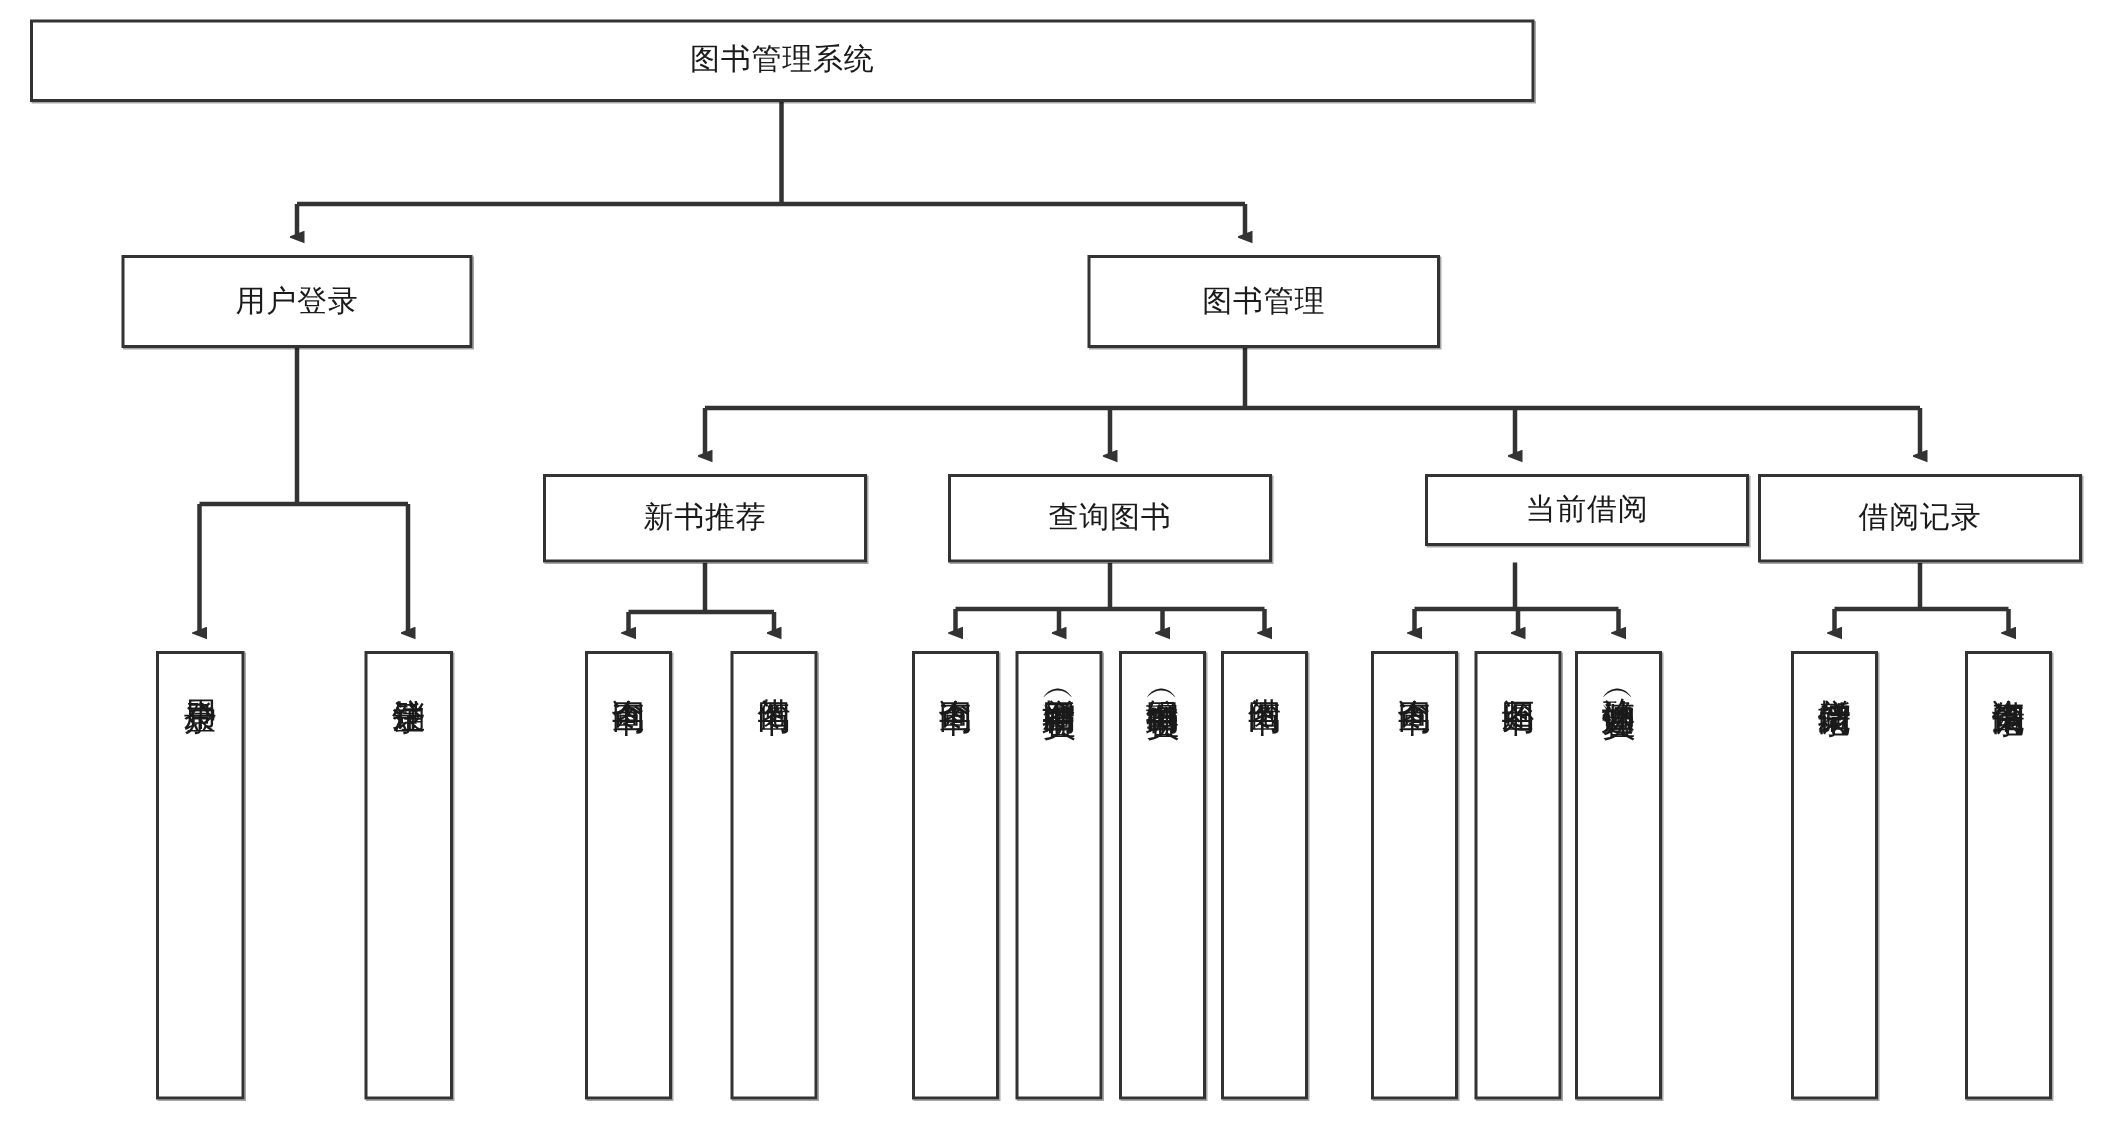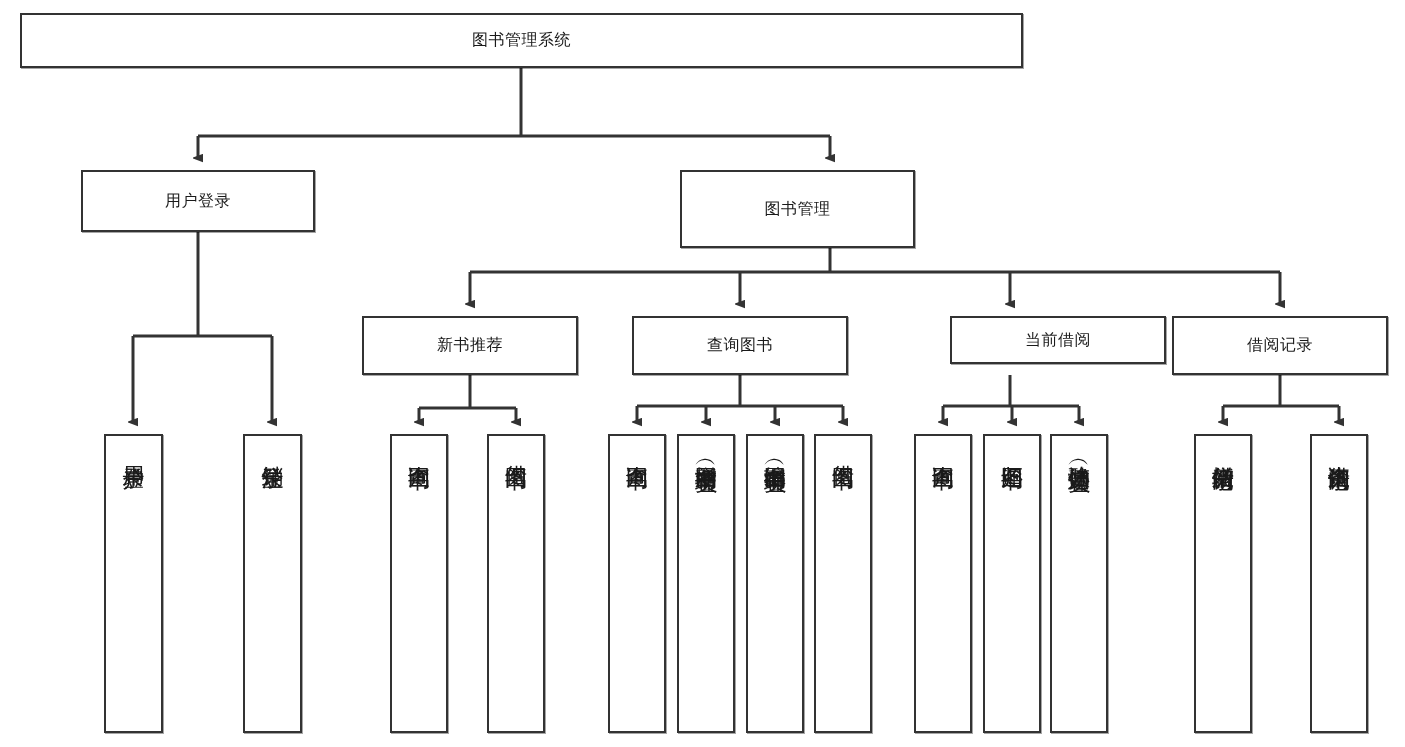--- a/index.html
+++ b/index.html
@@ -30,21 +30,21 @@
     box-sizing: border-box;
     border: 2px solid #333333;
     background: #ffffff;
     display: flex;
     align-items: center;
     justify-content: center;
     box-shadow: 1px 1px 0 rgba(0,0,0,0.35);
   }
   .node .label {
     color: #1a1a1a;
-    font-size: 16px;
+    font-size: 20px;
     line-height: 1.15;
     letter-spacing: 0.5px;
     white-space: nowrap;
   }
   .node.vertical {
     align-items: flex-start;
     padding-top: 12px;
   }
   .node.vertical .label {
     writing-mode: vertical-rl;
@@ -117,21 +117,21 @@
     </g>
   </svg>
 
   <div class="node" style="left:20px; top:13px; width:1003px; height:55px;">
     <span class="label">图书管理系统</span>
   </div>
 
   <div class="node" style="left:81px; top:170px; width:234px; height:62px;">
     <span class="label">用户登录</span>
   </div>
-  <div class="node" style="left:680px; top:170px; width:235px; height:78px;justify-content:center;">
+  <div class="node" style="left:725px; top:170px; width:235px; height:62px;justify-content:center;">
     <span class="label">图书管理</span>
   </div>
 
   <div class="node" style="left:362px; top:316px; width:216px; height:59px;">
     <span class="label">新书推荐</span>
   </div>
   <div class="node" style="left:632px; top:316px; width:216px; height:59px;">
     <span class="label">查询图书</span>
   </div>
   <div class="node" style="left:902px; top:316px; width:216px; height:48px;margin-left:48px;">

